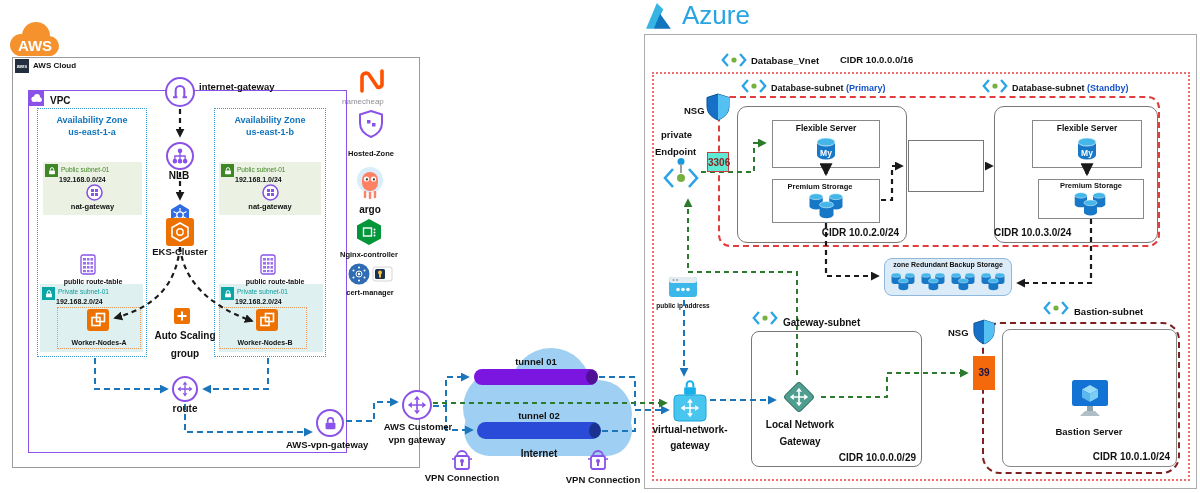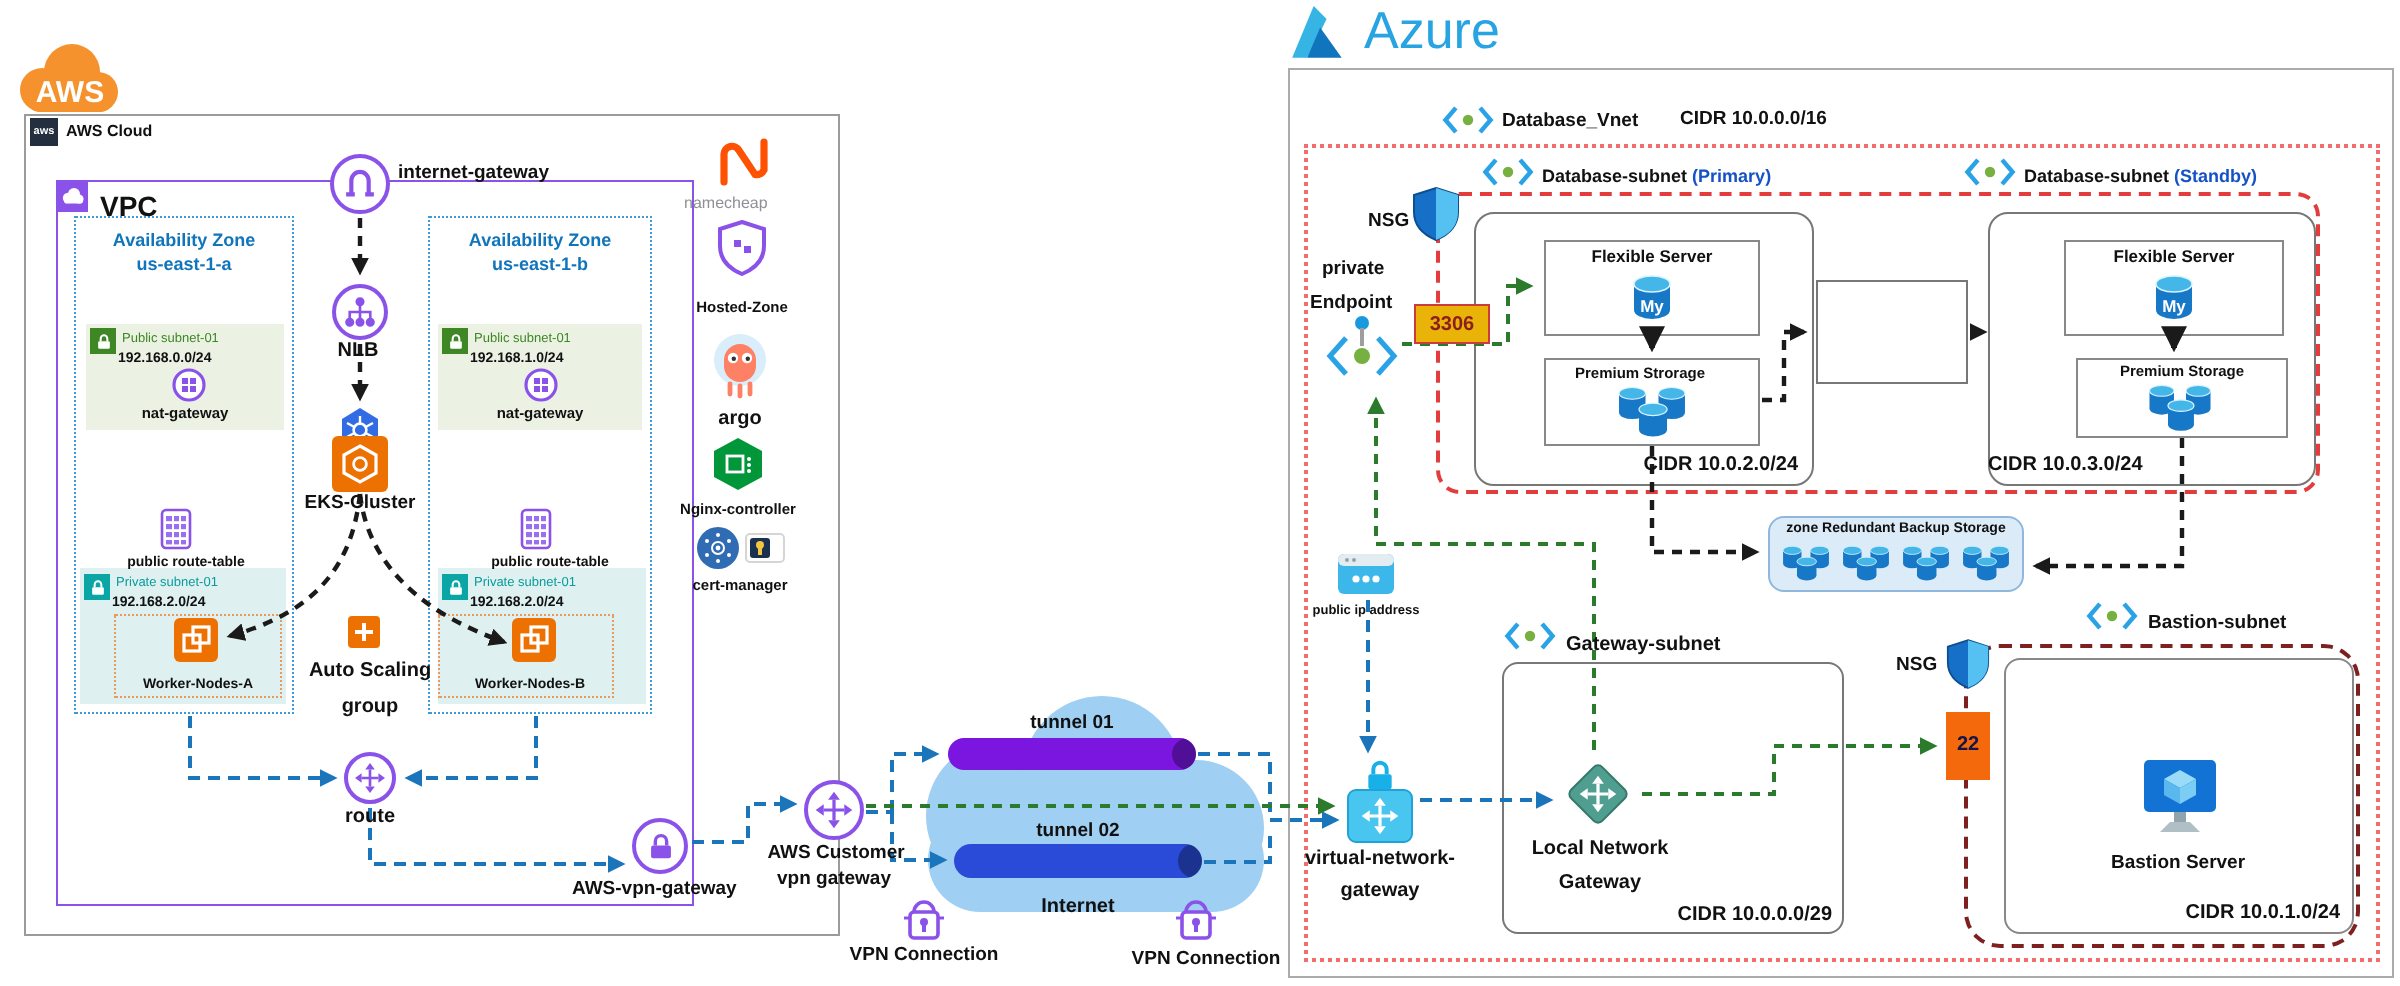--- a/index.html
+++ b/index.html
@@ -76,21 +76,21 @@
 <div class="reg" style="left:28px;top:90px;width:319px;height:363px;border:1.5px solid #8a52e8"></div>
 <svg class="node" style="left:28px;top:90px" width="16" height="16">
   <rect width="16" height="16" fill="#8a52e8"></rect>
   <g fill="#fff">
         <circle cx="6" cy="9" r="2.6"></circle>
         <circle cx="9" cy="7" r="3"></circle>
         <circle cx="11.5" cy="9.5" r="2.3"></circle>
         <rect x="4" y="9" width="9.5" height="2.8" rx="1.4"></rect>
       </g>
 </svg>
-<div class="t b" style="left:50px;top:95px;font-size:14px">VPC</div>
+<div class="t b" style="left:50px;top:95px;font-size:10px">VPC</div>
 
 <div class="reg" style="left:37px;top:108px;width:110px;height:249px;border:1.5px dotted #3a9bd5"></div>
 <div class="t azti" style="left:37px;top:114px;width:110px">
   <div>Availability Zone</div>
   <div>us-east-1-a</div>
 </div>
 <div class="reg" style="left:43px;top:162px;width:99px;height:53px;background:#ebf2e3"></div>
 <div class="locksq" style="left:45px;top:164px;width:13px;height:13px;background:#3f8624">
   <svg width="10" height="10" style="color:#fff">
         <use href="#lock" width="10" height="10"></use>
@@ -376,21 +376,21 @@
     </svg>
 <div class="t b" style="left:661px;top:129px;font-size:9.5px">private</div>
 <div class="t b" style="left:655px;top:146px;font-size:9.5px">Endpoint</div>
 <svg class="node" style="left:661px;top:157px" width="40" height="36" viewBox="0 0 40 36">
   <circle cx="20" cy="4.5" r="3.5" fill="#1899dd"></circle>
   <rect x="19" y="7" width="2" height="9" fill="#9e9e9e"></rect>
   <path d="M12,12 L4,21 L12,30" stroke="#2aa3e6" stroke-width="2.6" fill="none"></path>
   <path d="M28,12 L36,21 L28,30" stroke="#2aa3e6" stroke-width="2.6" fill="none"></path>
   <circle cx="20" cy="21" r="4" fill="#76b041"></circle>
 </svg>
-<div class="t b c" style="left:707px;top:152px;width:38px;height:20px;line-height:20px;font-size:10px;color:#8b1f1f;background:#eab308;border:1.5px solid #cc3b3b;box-sizing:border-box;z-index:4">3306</div>
+<div class="t b c" style="left:707px;top:152px;width:22px;height:20px;line-height:20px;font-size:10px;color:#8b1f1f;background:#5eead4;border:1.5px solid #cc3b3b;box-sizing:border-box;z-index:4">3306</div>
 
 <div class="reg" style="left:737px;top:106px;width:170px;height:137px;border:1.5px solid #777;border-radius:10px;background:#fff"></div>
 <div class="reg" style="left:772px;top:120px;width:108px;height:48px;border:1.5px solid #888;background:#fff;z-index:2"></div>
 <div class="t b c" style="left:772px;top:123px;width:108px;font-size:8.5px">Flexible Server</div>
 <svg class="node" style="left:812px;top:136px" width="28" height="30" viewBox="0 0 28 30">
   <use href="#cyl" x="2" y="1" width="24" height="24"></use>
   <text x="14" y="20" text-anchor="middle" font-size="8.5" font-weight="bold" fill="#fff">My</text>
 </svg>
 <div class="reg" style="left:772px;top:179px;width:108px;height:44px;border:1.5px solid #888;background:#fff;z-index:2"></div>
 <div class="t b c" style="left:772px;top:182px;width:96px;font-size:7.5px">Premium Strorage</div>
@@ -464,21 +464,21 @@
 
 <svg class="node" style="left:1043px;top:300px" width="26" height="16">
       <use href="#subneti" width="26" height="16"></use>
     </svg>
 <div class="t b" style="left:1074px;top:306px;font-size:9.5px">Bastion-subnet</div>
 <div class="reg" style="left:982px;top:322px;width:198px;height:152px;border:2.5px dashed #7e2020;border-radius:18px"></div>
 <div class="t b" style="left:948px;top:327px;font-size:9.5px">NSG</div>
 <svg class="node" style="left:973px;top:319px" width="22" height="30">
       <use href="#nsgshield" width="22" height="26"></use>
     </svg>
-<div class="t b c" style="left:973px;top:356px;width:22px;height:34px;line-height:34px;font-size:10px;color:#15154a;background:#f4690c;z-index:4">22</div>
+<div class="t b c" style="left:973px;top:356px;width:22px;height:34px;line-height:34px;font-size:10px;color:#15154a;background:#f4690c;z-index:4">39</div>
 <div class="reg" style="left:1002px;top:329px;width:175px;height:138px;border:1.5px solid #888;border-radius:8px;background:#fff"></div>
 <svg class="node" style="left:1068px;top:376px" width="44" height="44" viewBox="0 0 44 44">
   <rect x="4" y="4" width="36" height="26" rx="2.5" fill="#1273d4"></rect>
   <polygon points="22,9 30,13.5 22,18 14,13.5" fill="#9adcf8"></polygon>
   <polygon points="14,13.5 22,18 22,26 14,21.5" fill="#5bb8ee"></polygon>
   <polygon points="30,13.5 22,18 22,26 30,21.5" fill="#7ccdf4"></polygon>
   <rect x="19" y="30" width="6" height="5" fill="#90a4ae"></rect>
   <polygon points="12,40 32,40 27,35 17,35" fill="#b0bec5"></polygon>
 </svg>
 <div class="t b c" style="left:1031px;top:426px;width:116px;font-size:9.5px">Bastion Server</div>

